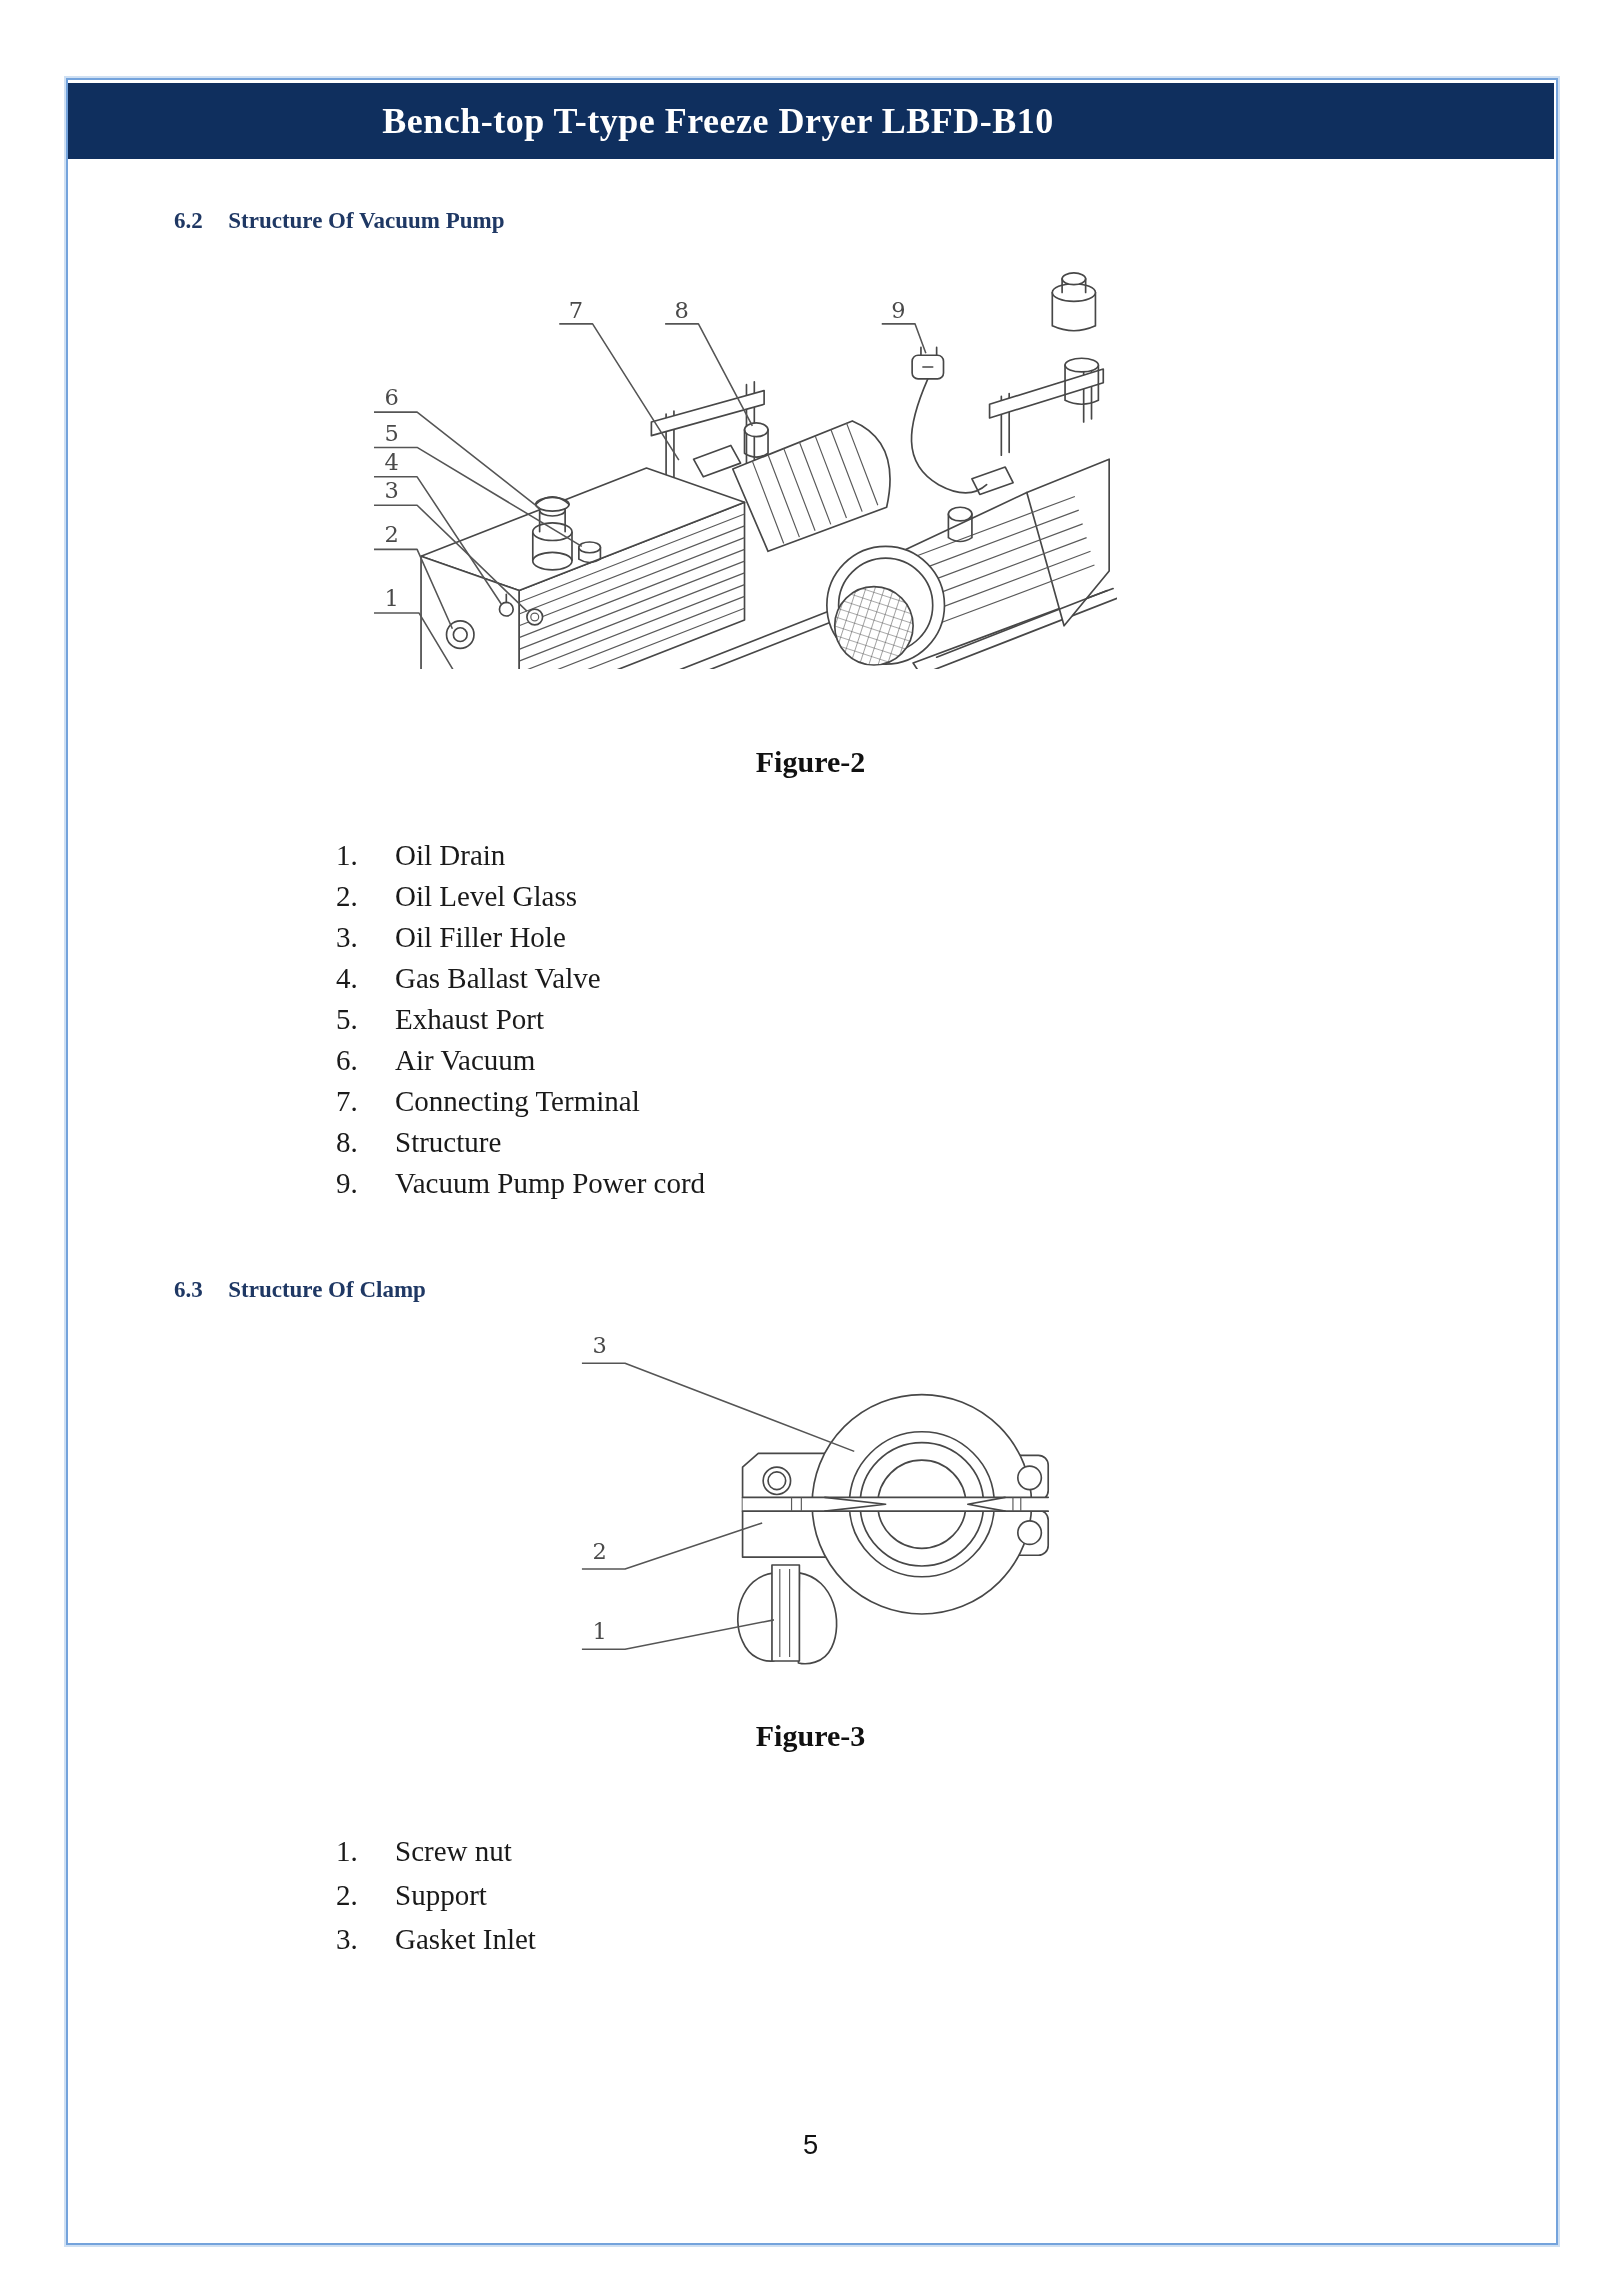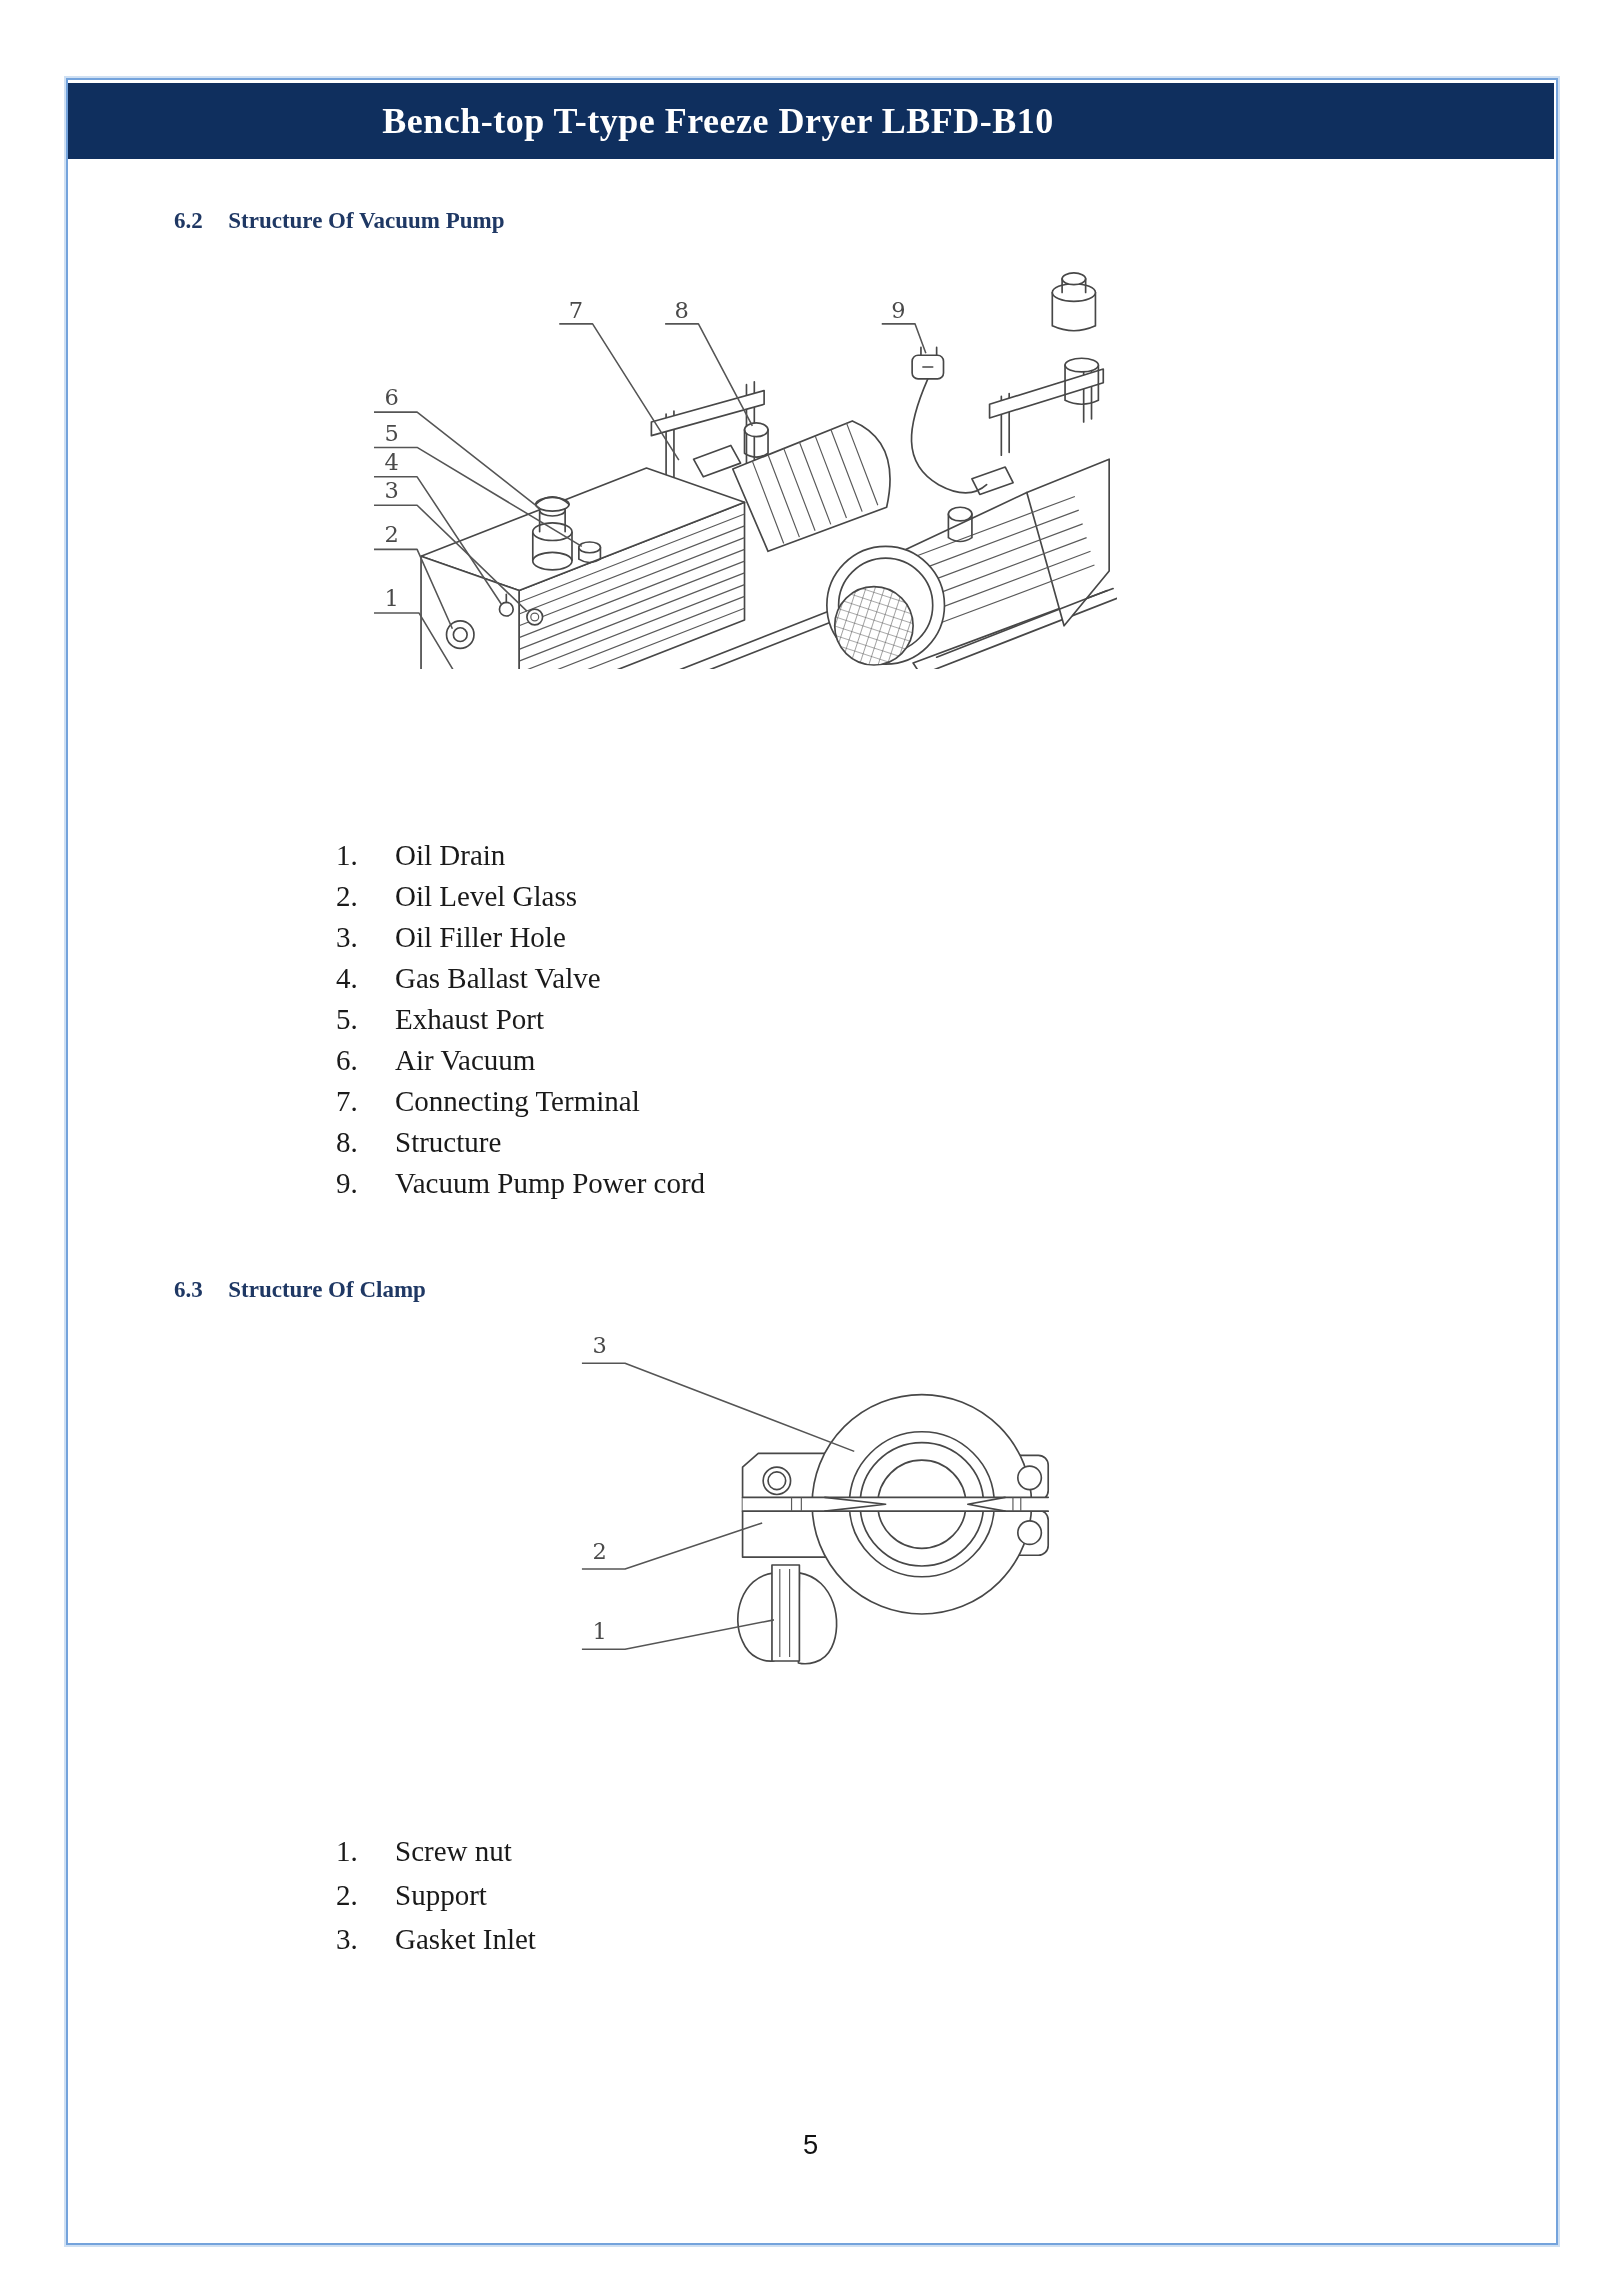--- a/index.html
+++ b/index.html
@@ -150,20 +150,21 @@
       <text class="callout" x="120" y="207" text-anchor="middle">4</text>
       <text class="callout" x="120" y="236" text-anchor="middle">3</text>
       <text class="callout" x="120" y="281" text-anchor="middle">2</text>
       <text class="callout" x="120" y="346" text-anchor="middle">1</text>
       <text class="callout" x="308" y="52" text-anchor="middle">7</text>
       <text class="callout" x="416" y="52" text-anchor="middle">8</text>
       <text class="callout" x="637" y="52" text-anchor="middle">9</text>
     </g>
   </svg>
 
+  <div class="fig-caption cap2">Figure-2</div>
 
   <div class="plist l1">
     <div class="li">
         <span class="num">1.</span>
         <span>Oil Drain</span>
       </div>
     <div class="li">
         <span class="num">2.</span>
         <span>Oil Level Glass</span>
       </div>
@@ -238,20 +239,21 @@
       <polyline class="leader" points="4,332 48,332 200,302"></polyline>
     </g>
 
     <g>
       <text class="callout" x="22" y="30" text-anchor="middle">3</text>
       <text class="callout" x="22" y="240" text-anchor="middle">2</text>
       <text class="callout" x="22" y="322" text-anchor="middle">1</text>
     </g>
   </svg>
 
+  <div class="fig-caption cap3">Figure-3</div>
 
   <div class="plist l2">
     <div class="li">
         <span class="num">1.</span>
         <span>Screw nut</span>
       </div>
     <div class="li">
         <span class="num">2.</span>
         <span>Support</span>
       </div>

